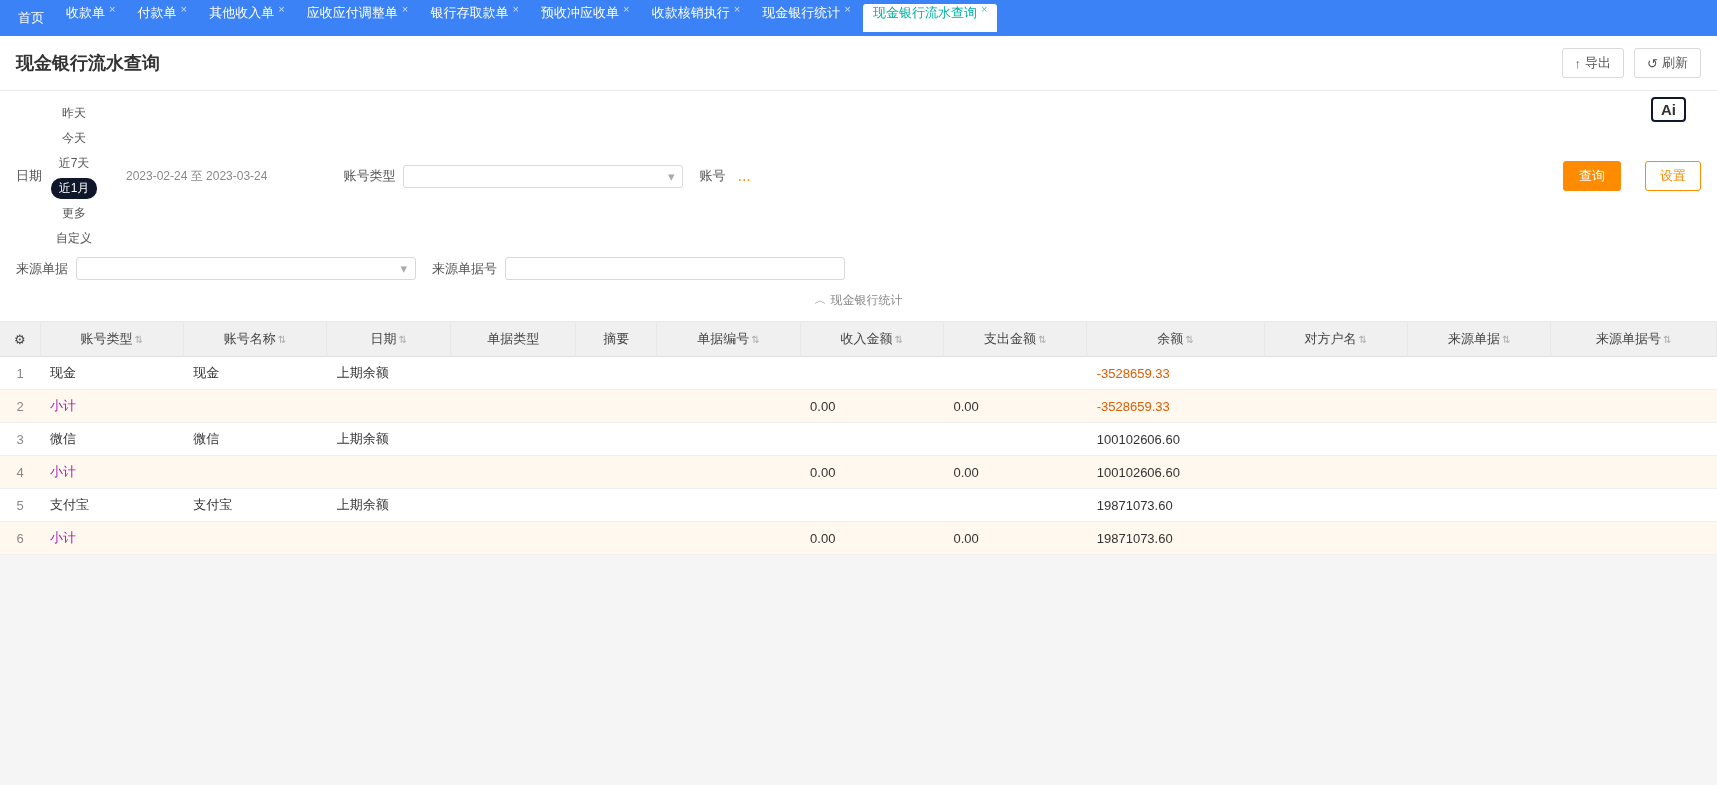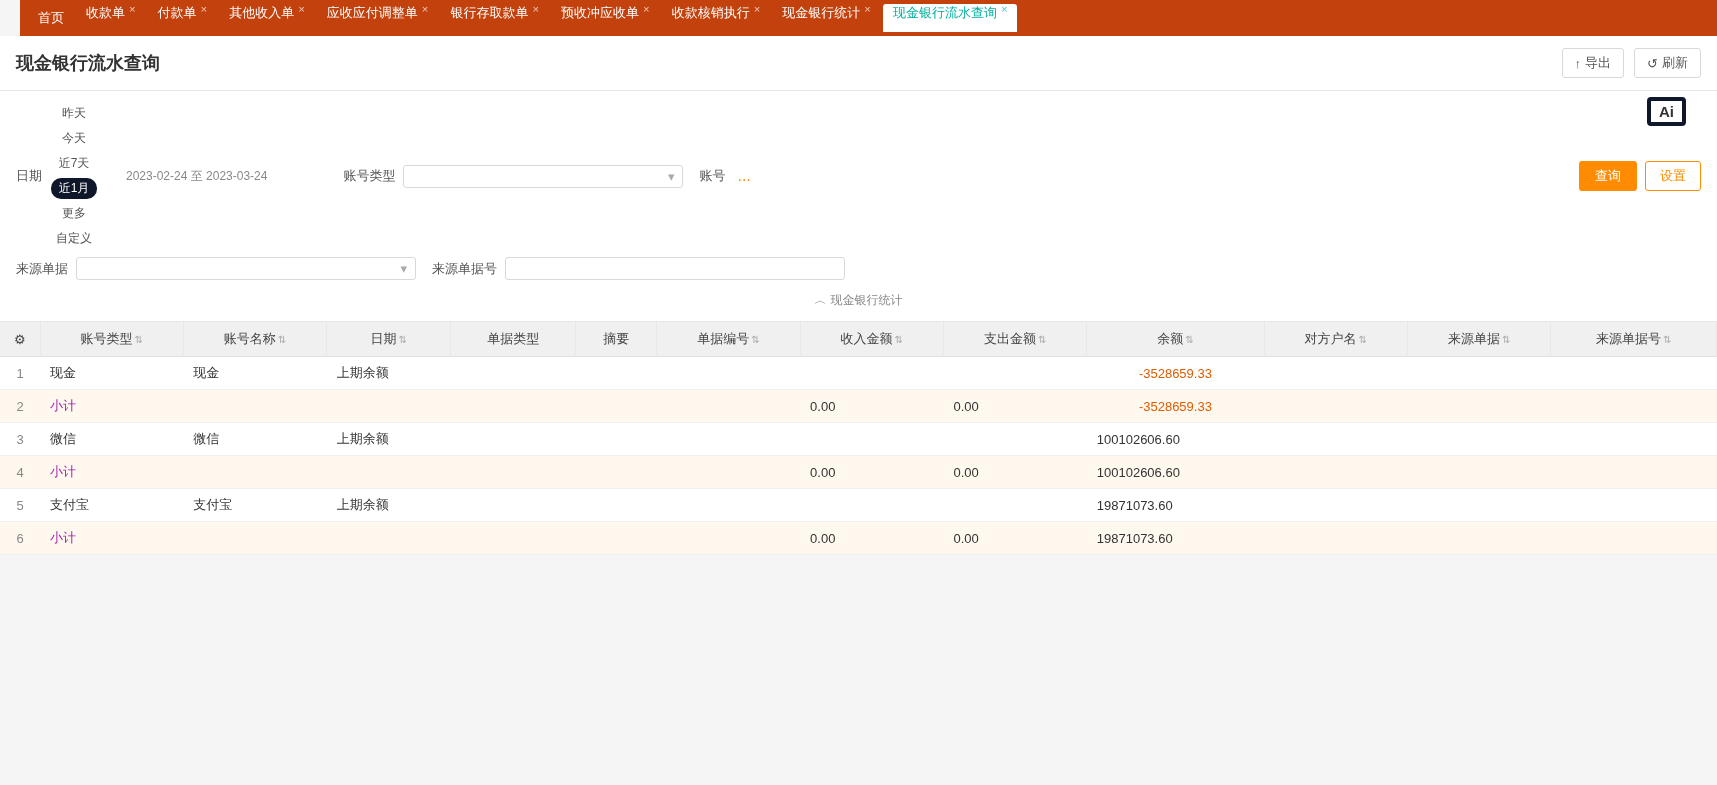--- a/index.html
+++ b/index.html
@@ -1,27 +1,26 @@
 <!DOCTYPE html>
 <html><head>
   <meta charset="utf-8">
   <style>
     * { box-sizing: border-box; margin: 0; padding: 0; }
     body { font-family: 'Microsoft YaHei', Arial, sans-serif; font-size: 13px; background: #f5f5f5; }
 
     
     .top-nav {
-      background: #c2410c;
+      background: #3b82f6;
       display: flex;
       align-items: center;
       height: 36px;
       padding: 0 8px;
       gap: 2px;
       overflow: hidden;
-      margin-left: 20px;
     }
     .nav-tab {
       display: flex;
       align-items: flex-start;
       height: 28px;
       padding: 0 10px;
       color: #fff;
       font-size: 13px;
       cursor: pointer;
       white-space: nowrap;
@@ -76,21 +75,21 @@
       font-size: 13px;
       color: #555;
     }
 
     
     .ai-badge {
       position: fixed;
       top: 97px;
       right: 31px;
       background: #fff;
-      border: 4px solid #0f172a;
+      border: 2px solid #0f172a;
       border-radius: 4px;
       padding: 2px 8px;
       font-size: 15px;
       font-weight: bold;
       color: #333;
       z-index: 100;
     }
 
     
     .filter-area {
@@ -239,21 +238,21 @@
     }
     tbody td {
       padding: 7px 10px;
       color: #333;
       white-space: nowrap;
     }
     tbody td.number {
     }
     tbody td.negative {
       color: #e05c00;
-      text-align: center;
+      text-align: left;
     }
     tbody td.row-num {
       text-align: center;
       color: #888;
     }
     tbody td.subtotal-label {
       color: #a21caf;
     }
   </style>
 </head>
@@ -312,21 +311,21 @@
         <span style="color:#ccc; font-size:12px;"></span>
         <span class="chevron">▾</span>
       </div>
     </div>
 
     <div class="filter-group">
       <span class="filter-label">账号</span>
       <span class="dots-btn">...</span>
     </div>
 
-    <div style="margin-left:auto; display:flex; gap:8px;">
+    <div style="margin-left:auto; display:flex; gap:24px;">
       <button class="btn-query">查询</button>
       <button class="btn-settings">设置</button>
     </div>
   </div>
 
   <div class="filter-row">
     <div class="filter-group">
       <span class="filter-label">来源单据</span>
       <div class="filter-select" style="min-width:340px;">
         <span style="color:#ccc; font-size:12px;"></span>

